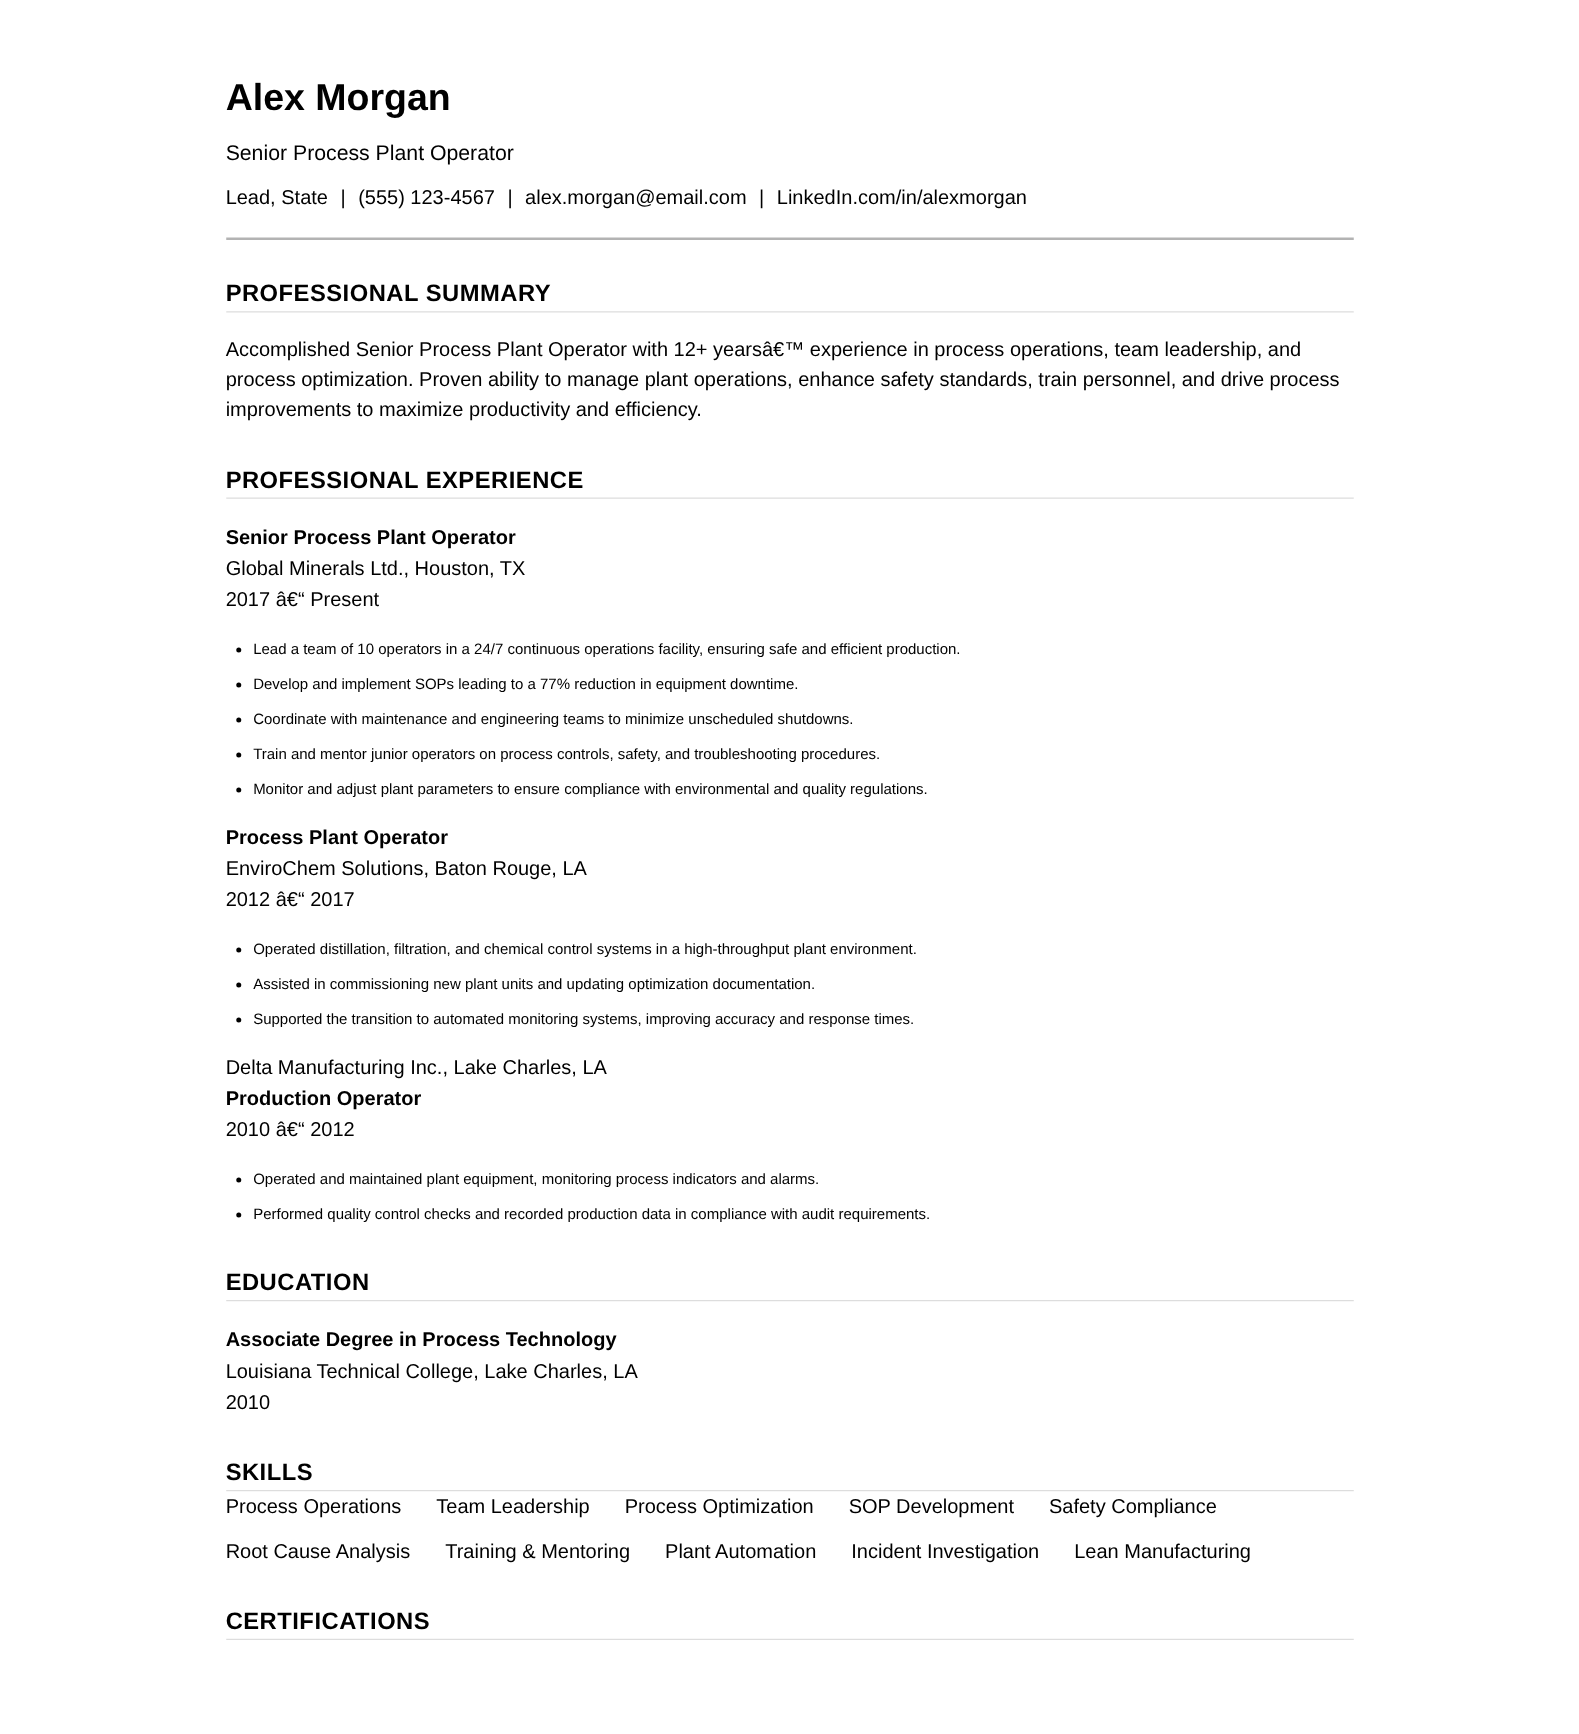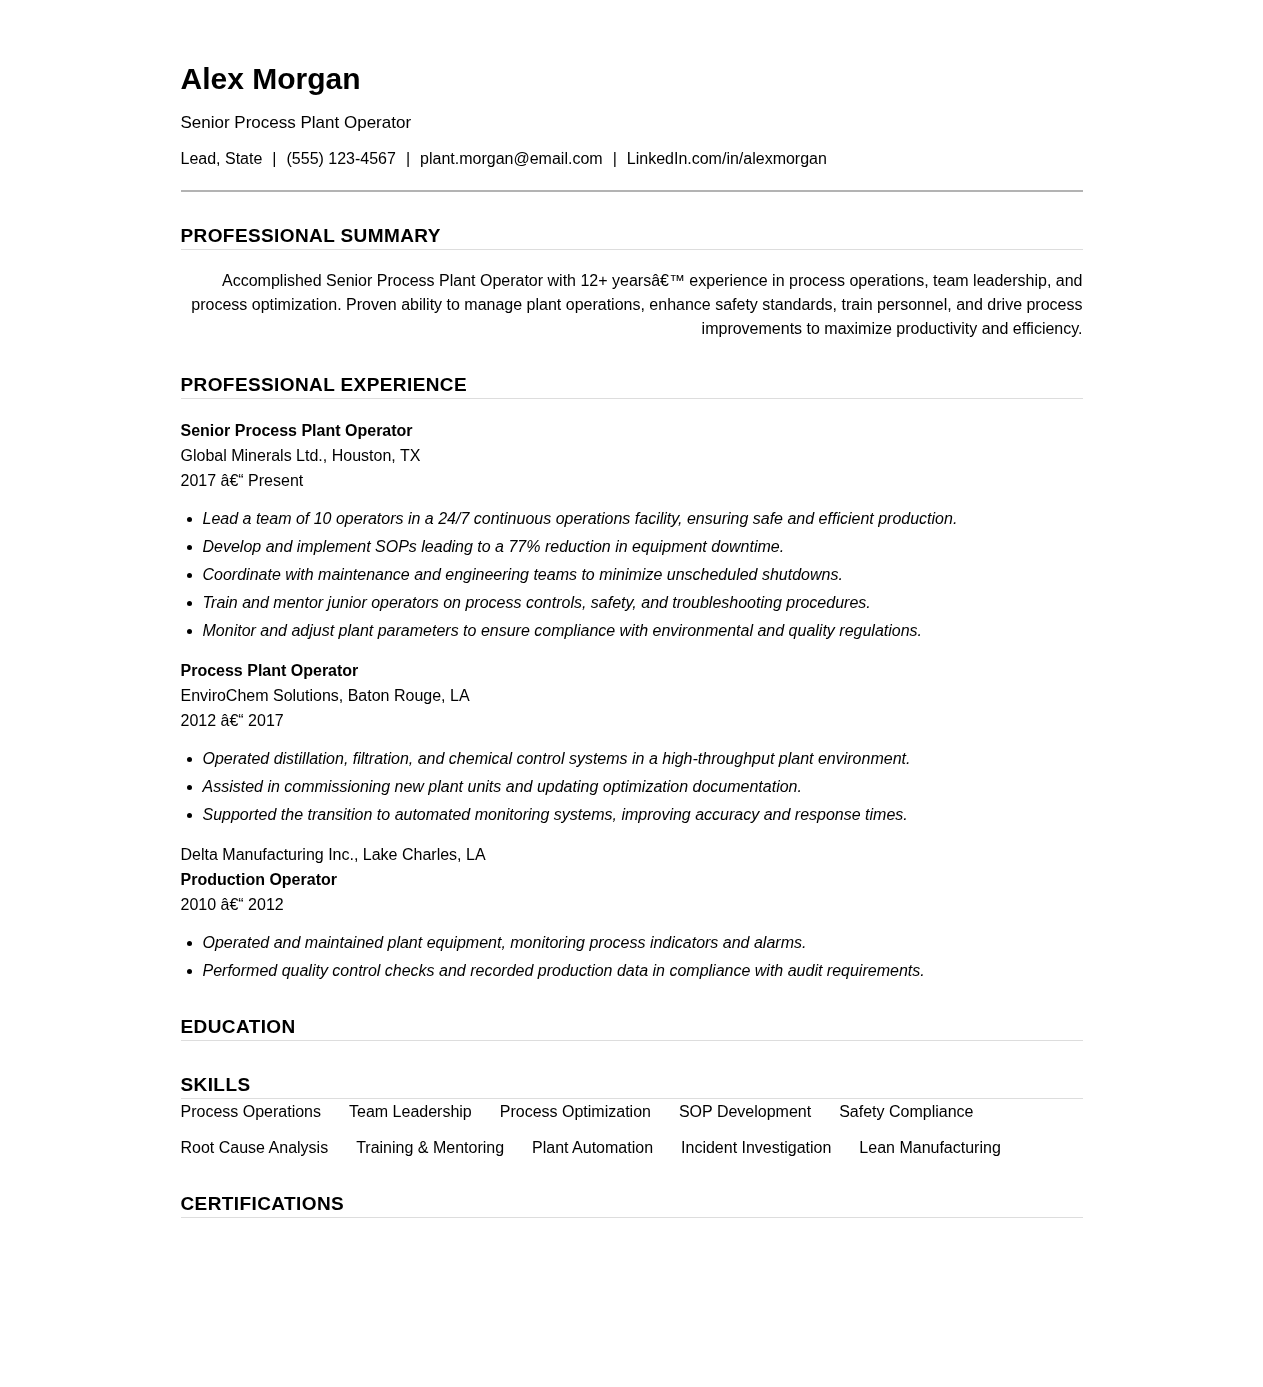--- a/index.html
+++ b/index.html
@@ -46,36 +46,34 @@
     font-weight: 700;
     letter-spacing: 0.4px;
     margin: 33px 0 0;
     padding: 0 0 2px;
     border-bottom: 1px solid #dddddd;
   }
   .summary-text {
     font-size: 16px;
     line-height: 24px;
     margin: 19px 0 16px;
-    text-align: right;
   }
   
   .job { margin-top: 19px; }
   .job + .job { margin-top: 15px; }
   .job-line {
     font-size: 16px;
     line-height: 25px;
     margin: 0;
   }
   .job-title { font-weight: 700; }
   ul.bullets {
     margin: 14px 0 0;
     padding: 0 0 0 22px;
-    font-size: 16px;
-    font-style: italic;
+    font-size: 12px;
   }
   ul.bullets li {
     line-height: 24px;
     margin-top: 4px;
   }
   ul.bullets li:first-child { margin-top: 0; }
   
   .edu-block { margin-top: 19px; }
   .edu-line {
     font-size: 16px;
@@ -95,21 +93,21 @@
   }
 </style>
 </head>
 <body>
 
 <div class="page">
 
   <header>
     <h1 class="name">Alex Morgan</h1>
     <p class="candidate-title">Senior Process Plant Operator</p>
-    <p class="contact"><span>Lead, State</span><span class="sep">|</span><span>(555) 123-4567</span><span class="sep">|</span><span>plant.morgan@email.com</span><span class="sep">|</span><span>LinkedIn.com/in/alexmorgan</span></p>
+    <p class="contact"><span>Lead, State</span><span class="sep">|</span><span>(555) 123-4567</span><span class="sep">|</span><span>alex.morgan@email.com</span><span class="sep">|</span><span>LinkedIn.com/in/alexmorgan</span></p>
     <hr class="header-rule">
   </header>
 
   <section>
     <h2 class="section-heading">PROFESSIONAL SUMMARY</h2>
     <p class="summary-text">Accomplished Senior Process Plant Operator with 12+ yearsâ€™ experience in process operations, team leadership, and process optimization. Proven ability to manage plant operations, enhance safety standards, train personnel, and drive process improvements to maximize productivity and efficiency.</p>
   </section>
 
   <section>
     <h2 class="section-heading">PROFESSIONAL EXPERIENCE</h2>
@@ -145,20 +143,25 @@
     <ul class="bullets">
             <li>Operated and maintained plant equipment, monitoring process indicators and alarms.</li>
             <li>Performed quality control checks and recorded production data in compliance with audit requirements.</li>
           </ul>
   </div>
 </div>
   </section>
 
   <section>
     <h2 class="section-heading">EDUCATION</h2>
+    <div class="edu-block">
+      <p class="edu-line edu-degree">Associate Degree in Process Technology</p>
+      <p class="edu-line">Louisiana Technical College, Lake Charles, LA</p>
+      <p class="edu-line">2010</p>
+    </div>
   </section>
 
   <section>
     <h2 class="section-heading">SKILLS</h2>
     <div class="skills-list">
         <span>Process Operations</span>
         <span>Team Leadership</span>
         <span>Process Optimization</span>
         <span>SOP Development</span>
         <span>Safety Compliance</span>

